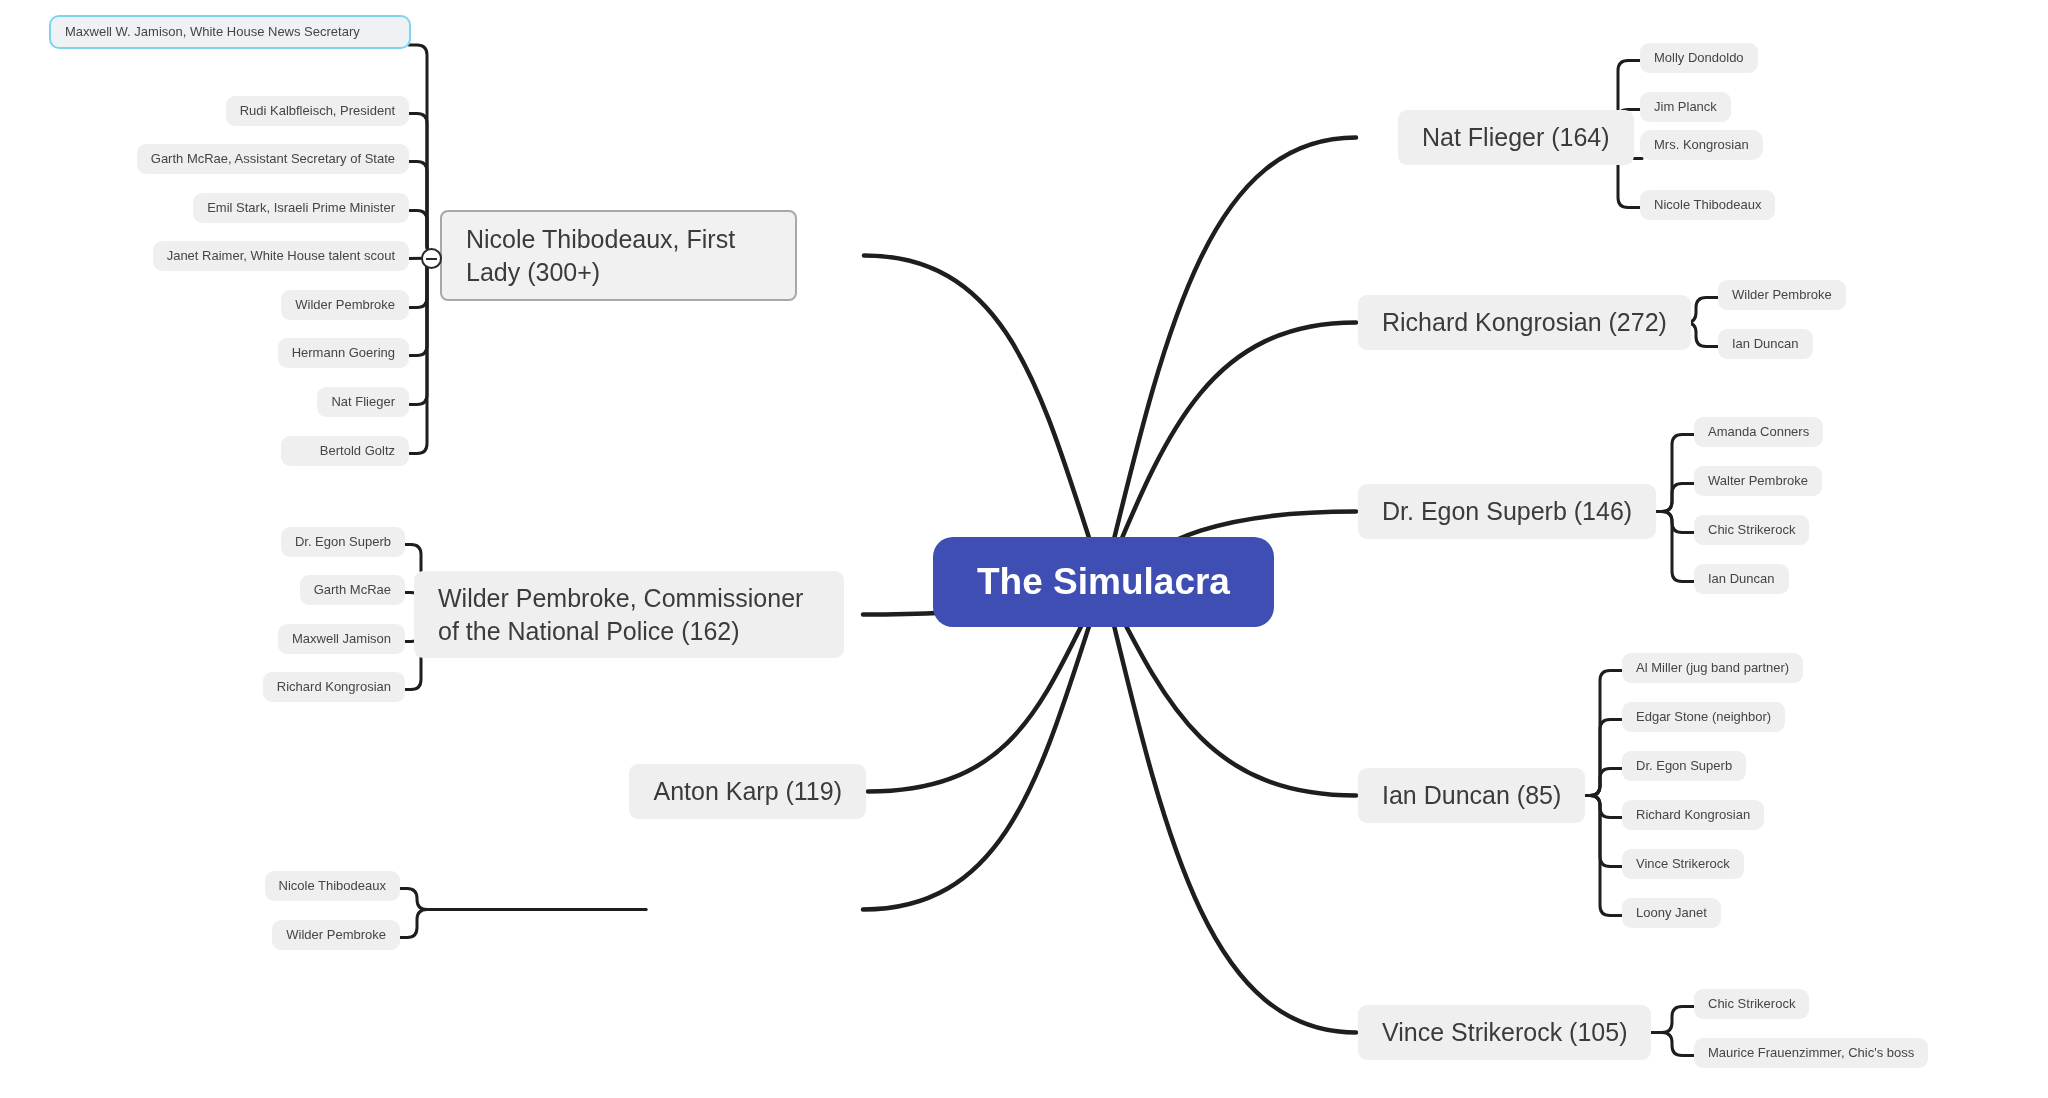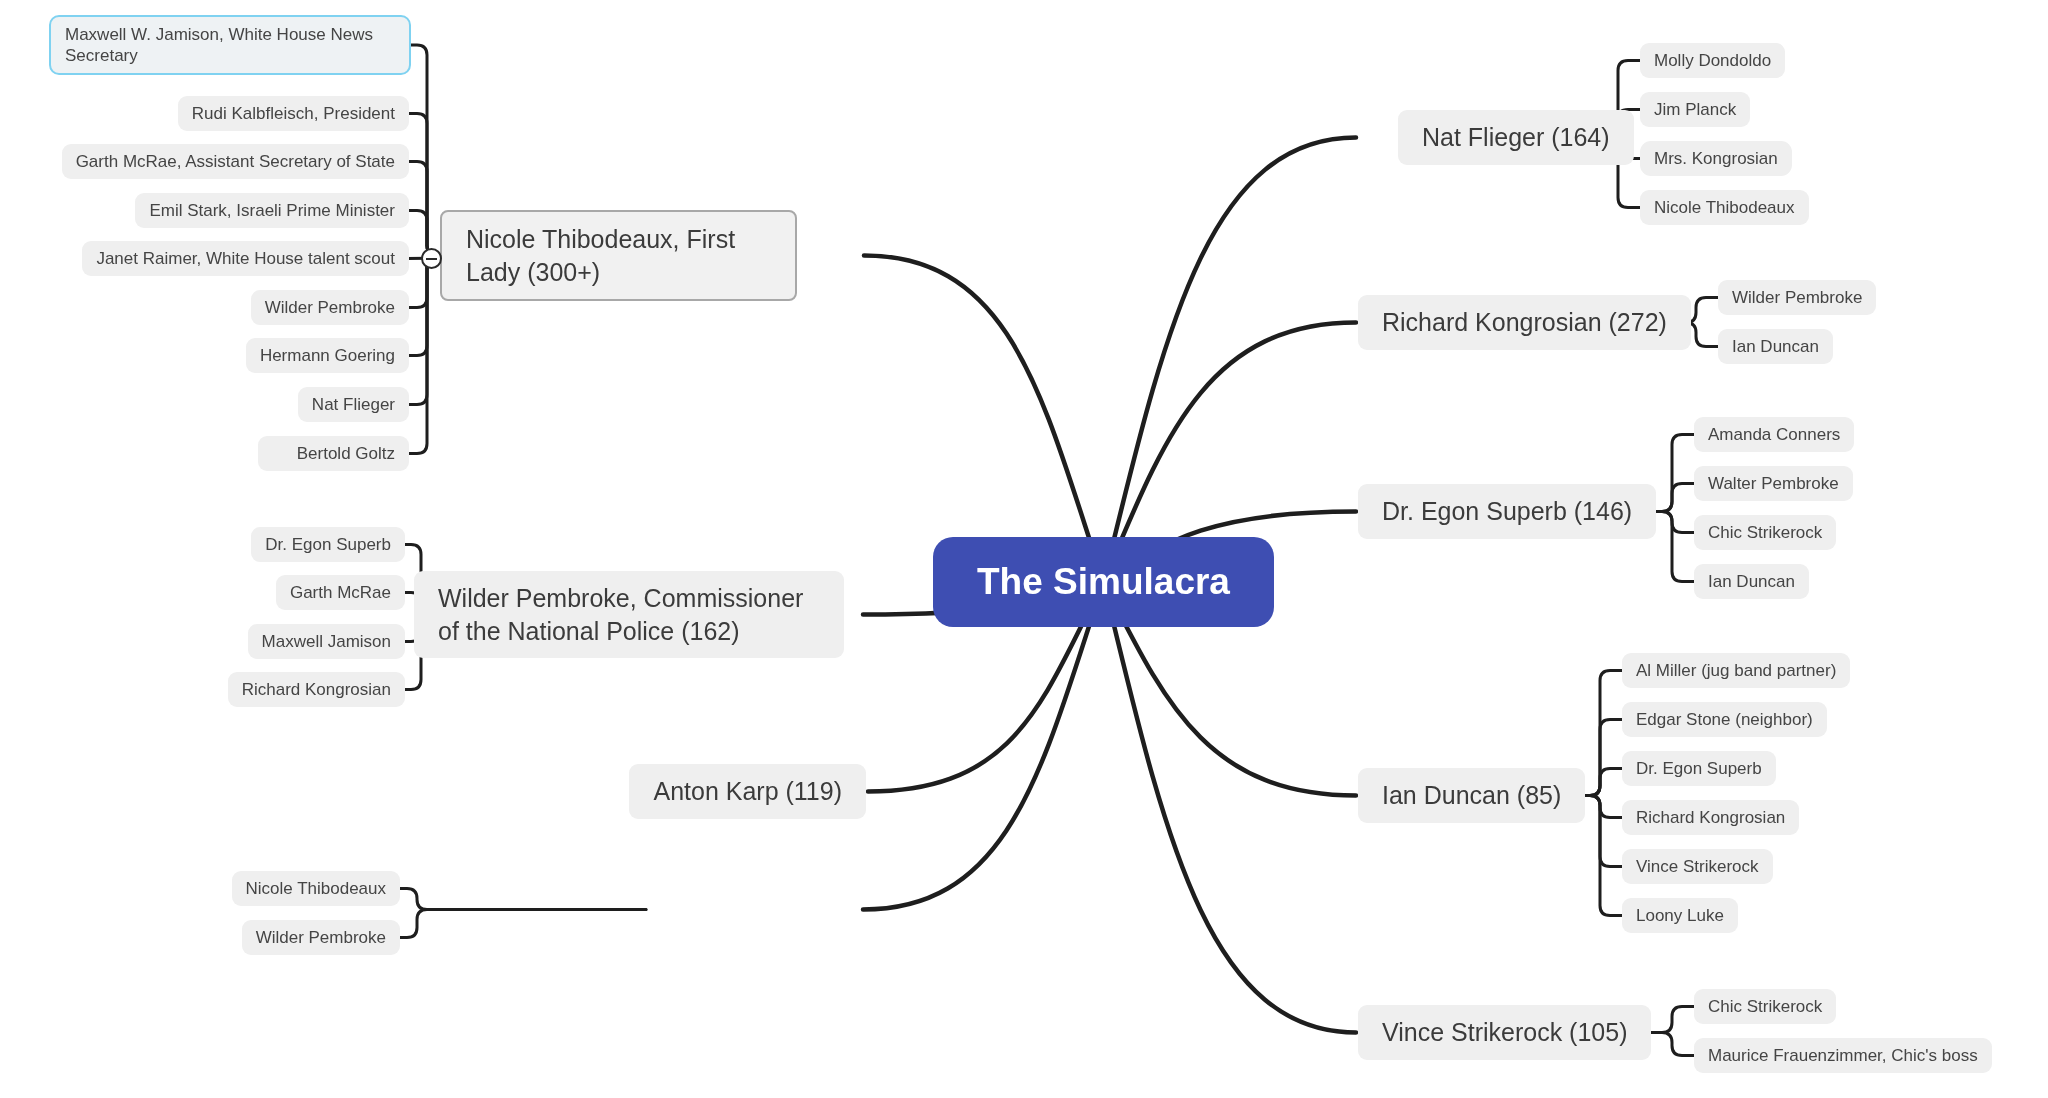--- a/index.html
+++ b/index.html
@@ -5,21 +5,21 @@
   html,body{margin:0;padding:0;background:#ffffff;}
   #canvas{
     position:relative;width:2048px;height:1098px;overflow:hidden;background:#ffffff;
     font-family:"Liberation Sans",sans-serif;
   }
   #links{position:absolute;left:0;top:0;z-index:1;}
   .node{
     position:absolute;z-index:2;background:#efefef;color:#454545;
     border-radius:9px;white-space:nowrap;box-sizing:border-box;
   }
-  .child{font-size:17px;line-height:1.24;padding:7px 14px;}
+  .child{font-size:13px;line-height:1.24;padding:7px 14px;}
   .topic{font-size:25px;line-height:1.3;padding:11px 24px;color:#3b3b3b;}
   .topic.wrap{white-space:normal;text-align:left;}
   .child.wrap{white-space:normal;text-align:left;}
   .selected{border:2px solid #7fd2f1;background:#eef2f4;border-radius:10px;}
   .boxed{border:2px solid #a8a8a8;background:#f1f1f1;border-radius:8px;}
   .center-node{
     position:absolute;z-index:2;background:#3e4eb2;color:#ffffff;font-weight:bold;
     font-size:37px;line-height:1.3;padding:21px 44px;border-radius:20px;white-space:nowrap;
   }
   .collapse-btn{
@@ -103,37 +103,37 @@
   <div class="node child" style="right:1643px;top:672px;">Richard Kongrosian</div>
 
   <div id="t-l2" class="node topic" style="right:1182px;top:764px;">Anton Karp (119)</div>
 
   <div class="node child" style="right:1648px;top:871px;">Nicole Thibodeaux</div>
   <div class="node child" style="right:1648px;top:920px;">Wilder Pembroke</div>
 
   <div id="t-r0" class="node topic" style="left:1358px;top:110px;margin-left:40px;">Nat Flieger (164)</div>
   <div class="node child" style="left:1640px;top:43px;">Molly Dondoldo</div>
   <div class="node child" style="left:1640px;top:92px;">Jim Planck</div>
-  <div class="node child" style="left:1640px;top:141px;border-radius:11px;">Mrs. Kongrosian</div>
+  <div class="node child" style="left:1640px;top:130px;border-radius:11px;">Mrs. Kongrosian</div>
   <div class="node child" style="left:1640px;top:190px;">Nicole Thibodeaux</div>
 
   <div id="t-r1" class="node topic" style="left:1358px;top:295px;">Richard Kongrosian (272)</div>
   <div class="node child" style="left:1718px;top:280px;">Wilder Pembroke</div>
   <div class="node child" style="left:1718px;top:329px;">Ian Duncan</div>
 
   <div id="t-r2" class="node topic" style="left:1358px;top:484px;">Dr. Egon Superb (146)</div>
   <div class="node child" style="left:1694px;top:417px;">Amanda Conners</div>
   <div class="node child" style="left:1694px;top:466px;">Walter Pembroke</div>
   <div class="node child" style="left:1694px;top:515px;">Chic Strikerock</div>
   <div class="node child" style="left:1694px;top:564px;">Ian Duncan</div>
 
   <div id="t-r3" class="node topic" style="left:1358px;top:768px;">Ian Duncan (85)</div>
   <div class="node child" style="left:1622px;top:653px;">Al Miller (jug band partner)</div>
   <div class="node child" style="left:1622px;top:702px;">Edgar Stone (neighbor)</div>
   <div class="node child" style="left:1622px;top:751px;">Dr. Egon Superb</div>
   <div class="node child" style="left:1622px;top:800px;">Richard Kongrosian</div>
   <div class="node child" style="left:1622px;top:849px;">Vince Strikerock</div>
-  <div class="node child" style="left:1622px;top:898px;">Loony Luke</div>
+  <div class="node child" style="left:1622px;top:898px;">Loony Janet</div>
 
   <div id="t-r4" class="node topic" style="left:1358px;top:1005px;">Vince Strikerock (105)</div>
   <div class="node child" style="left:1694px;top:989px;">Chic Strikerock</div>
   <div class="node child" style="left:1694px;top:1038px;">Maurice Frauenzimmer, Chic's boss</div>
 </div>
 
 </body></html>

